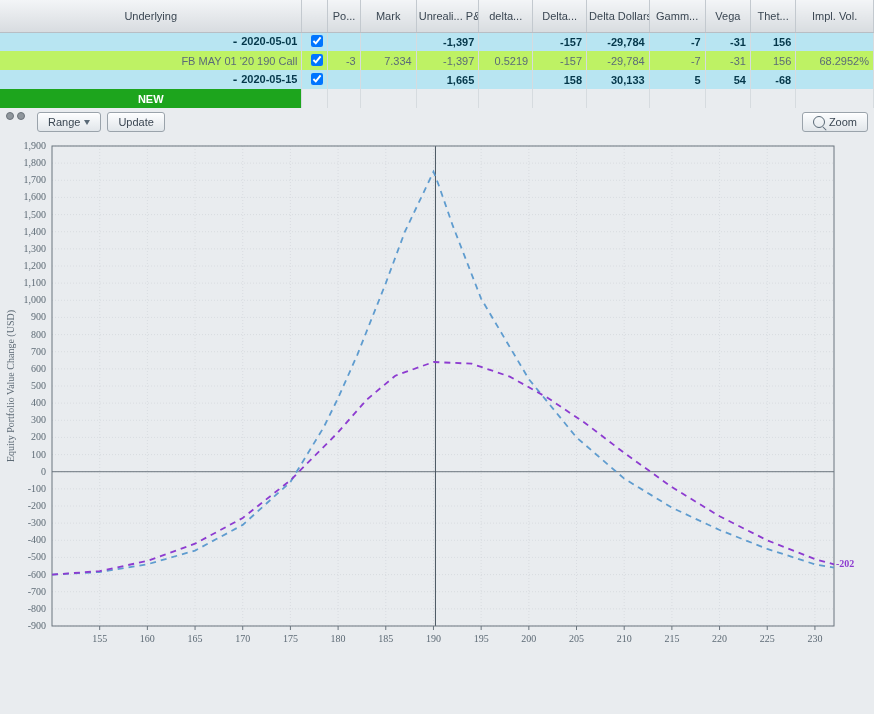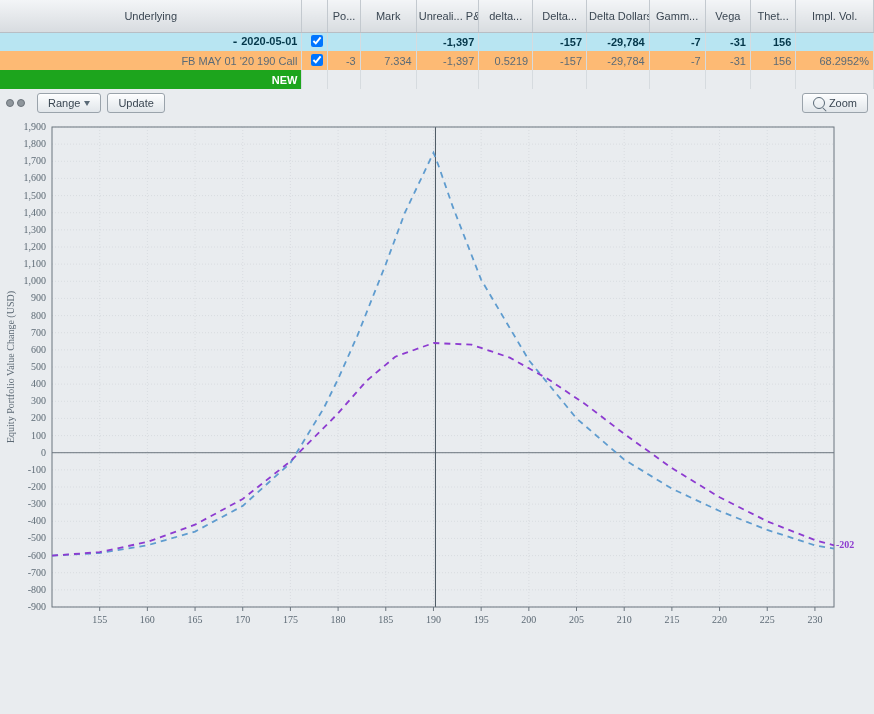--- a/index.html
+++ b/index.html
@@ -9,30 +9,30 @@
   table.positions { border-collapse: collapse; width: 100%; table-layout: fixed; }
   table.positions th { background: linear-gradient(#f3f5f7,#d8dce0); color: #3a4652; font-weight: normal; font-size: 11px; padding: 4px 2px; text-align: center; height: 32px; border-right: 1px solid #c3c9cf; border-bottom: 1px solid #b8bec4; overflow: hidden; white-space: nowrap; }
   table.positions th:first-child { width: 280px; }
   table.positions th.ck { width: 24px; }
   table.positions td { padding: 2px 4px; height: 19px; text-align: right; font-size: 11px; border-right: 1px solid #d6dbdf; overflow: hidden; white-space: nowrap; font-family: Verdana, sans-serif; }
   td.left { text-align: left; }
   td.center { text-align: center; }
   tr.all td { background: #8a9299; color: #fff; font-weight: bold; }
   tr.sym td { background: #5fa0d8; color: #fff; font-weight: bold; }
   tr.exp td { background: #b8e5f2; color: #04374a; font-weight: bold; }
-  tr.pos td { background: #fdba74; color: #5b6b77; }
+  tr.pos td { background: #bef264; color: #5b6b77; }
   tr.new td { background: #1da51d; color: #fff; font-weight: bold; text-align: center; }
   tr.new td:not(:first-child) { background: #e9ecef; }
   .tog { display: inline-block; width: 8px; font-family: monospace; font-weight: bold; text-align: center; margin-right: 2px; }
   .ind1 { padding-left: 18px !important; }
   .ind2 { padding-left: 30px !important; }
   .ind3 { padding-left: 50px !important; }
   input[type=checkbox] { margin: 0; width: 12px; height: 12px; }
   
-  .midbar { display: flex; align-items: center; padding: 4px 6px; gap: 6px; }
+  .midbar { display: flex; padding: 4px 6px; gap: 6px; }
   .dots { display: flex; gap: 3px; margin-right: 6px; }
   .dot { width: 8px; height: 8px; border-radius: 50%; background: #8f969c; border: 1px solid #6b737a; }
   .btn { display: inline-flex; align-items: center; gap: 4px; background: linear-gradient(#fdfeff,#e1e6ea); border: 1px solid #9aa3ab; border-radius: 3px; padding: 3px 10px; font-size: 11px; color: #3a4652; cursor: pointer; box-shadow: inset 0 1px 0 #fff; }
   .caret { width: 0; height: 0; border-left: 3px solid transparent; border-right: 3px solid transparent; border-top: 5px solid #5a6a77; }
   .spacer { flex: 1; }
   .mag { width: 12px; height: 12px; border: 1px solid #5a6a77; border-radius: 50%; position: relative; }
   .mag::after { content: ''; position: absolute; width: 5px; height: 1px; background: #5a6a77; bottom: -2px; right: -3px; transform: rotate(45deg); }
   
   .chart-wrap { flex: 1; position: relative; background: #e9ecef; }
   svg.chart { display: block; }
@@ -90,22 +90,36 @@
           <td>7.334</td>
           <td>-1,397</td>
           <td>0.5219</td>
           <td>-157</td>
           <td>-29,784</td>
           <td>-7</td>
           <td>-31</td>
           <td>156</td>
           <td>68.2952%</td>
         </tr>
+        <tr class="exp">
+          <td class="left ind2"><span class="tog">-</span><span>2020-05-15</span></td>
+          <td class="center"><input type="checkbox" checked="" style=""></td>
+          <td></td>
+          <td></td>
+          <td>1,665</td>
+          <td></td>
+          <td>158</td>
+          <td>30,133</td>
+          <td>5</td>
+          <td>54</td>
+          <td>-68</td>
+          <td></td>
+        </tr>
         <tr class="new">
-          <td class="left " style="text-align: right;"><span>NEW</span></td>
+          <td class="left " style="text-align: center;"><span>NEW</span></td>
           <td class="center"></td>
           <td></td>
           <td></td>
           <td></td>
           <td></td>
           <td></td>
           <td></td>
           <td></td>
           <td></td>
           <td></td>

